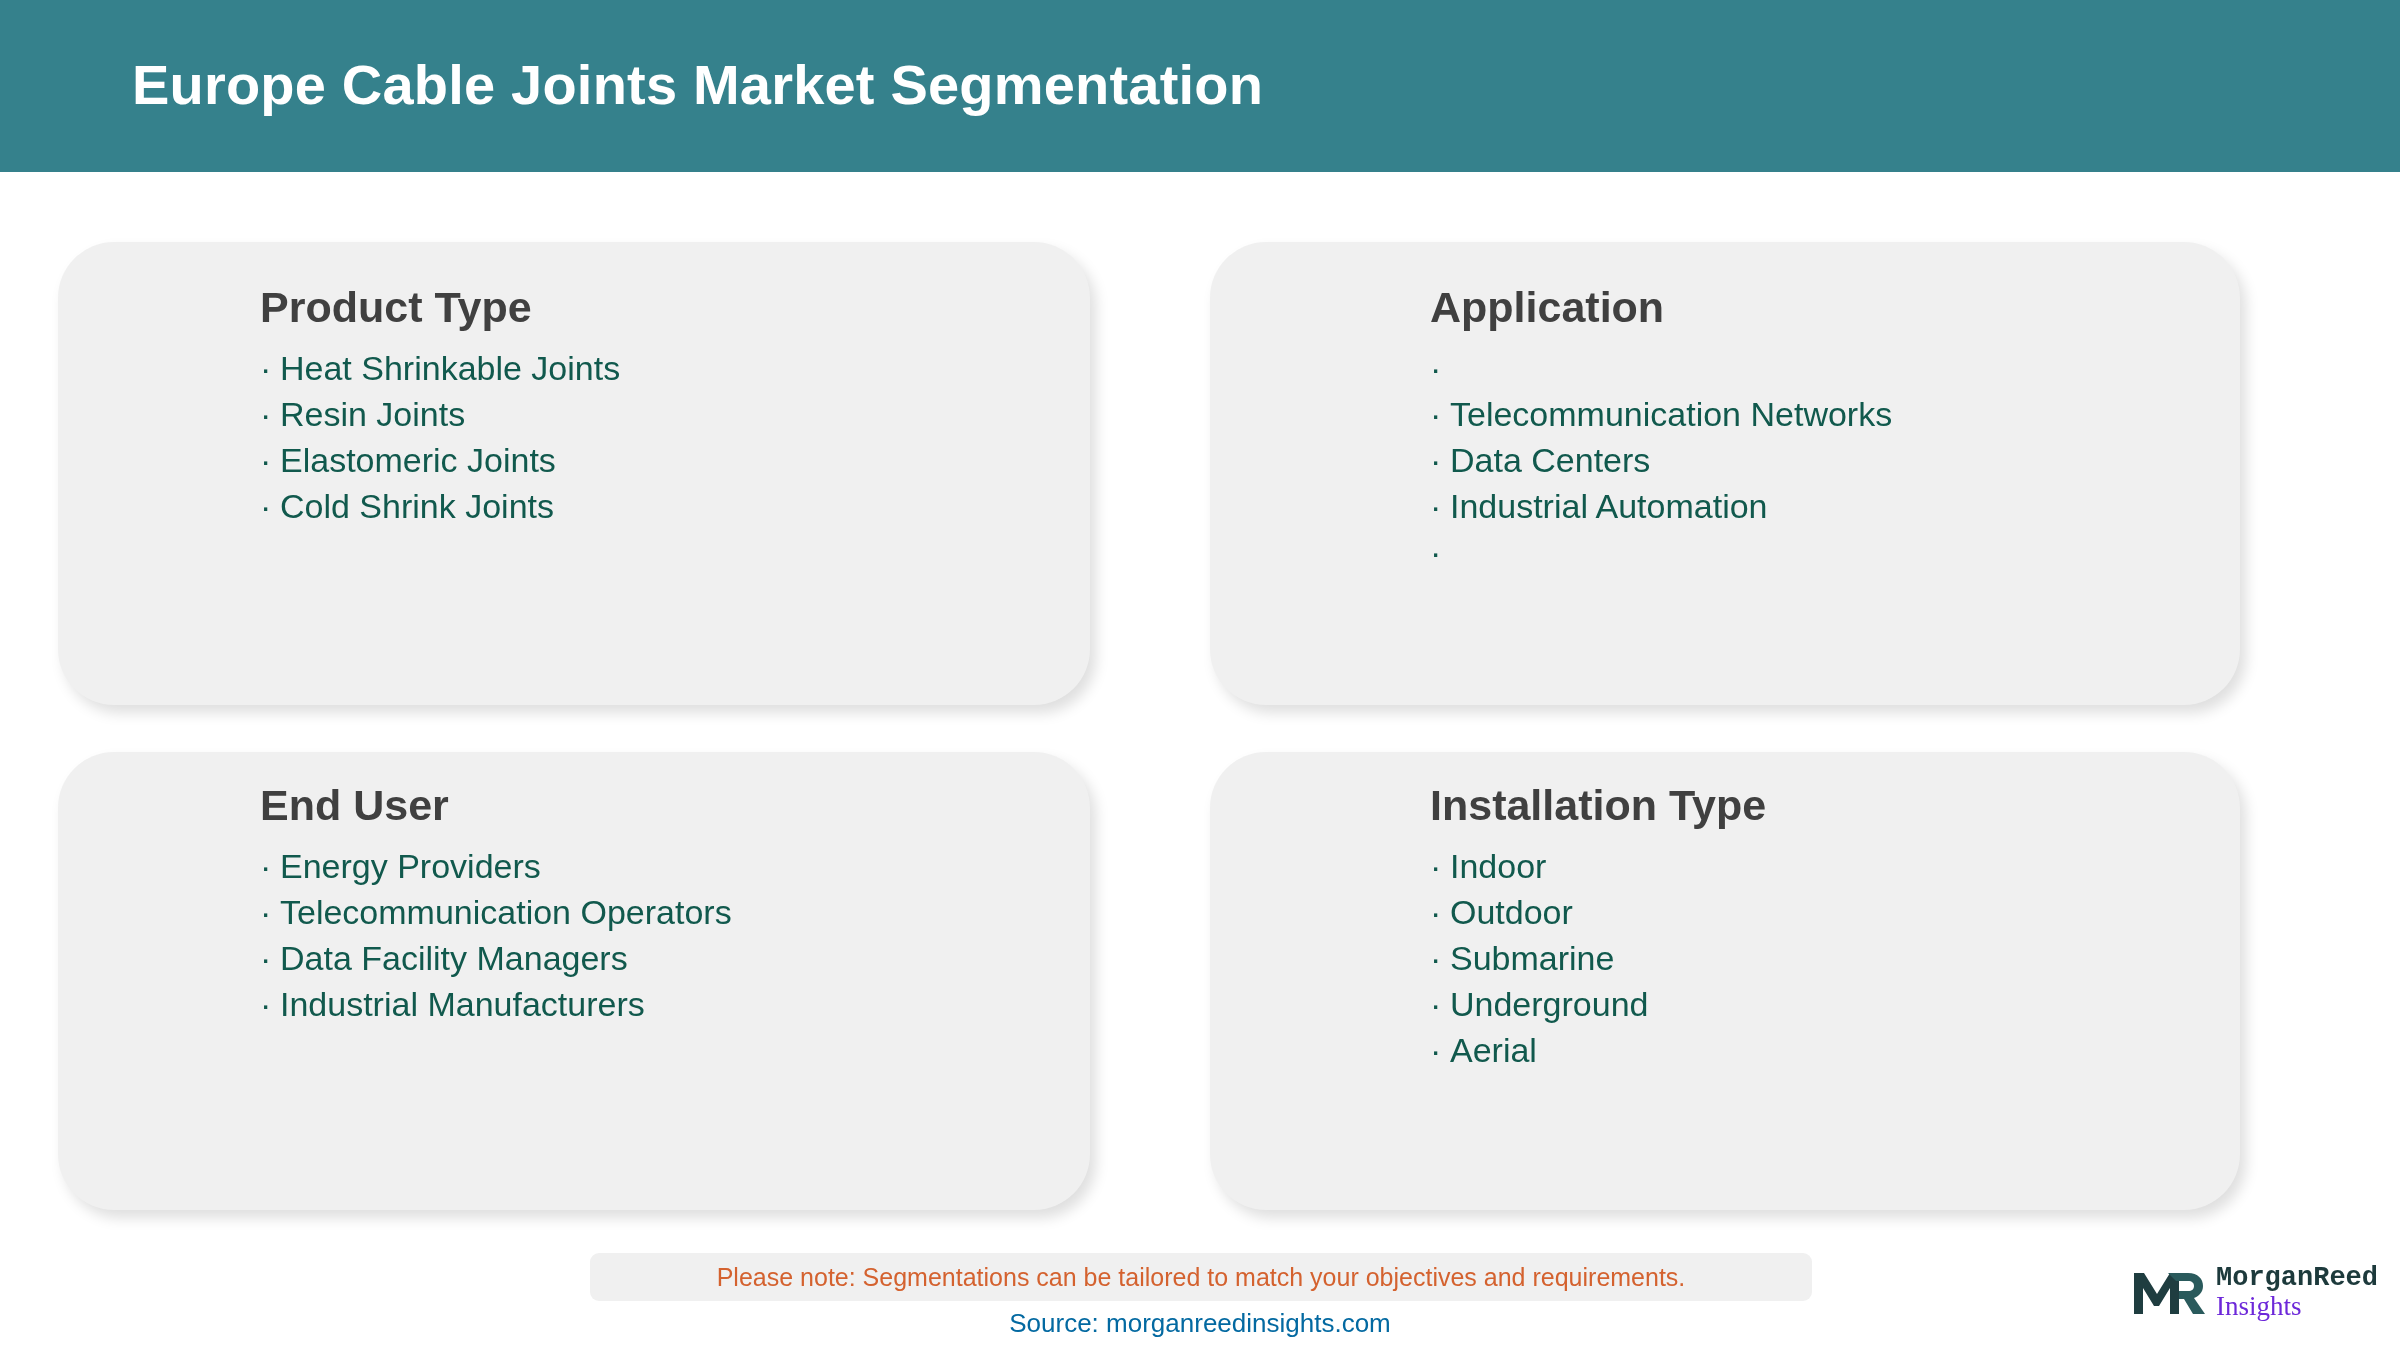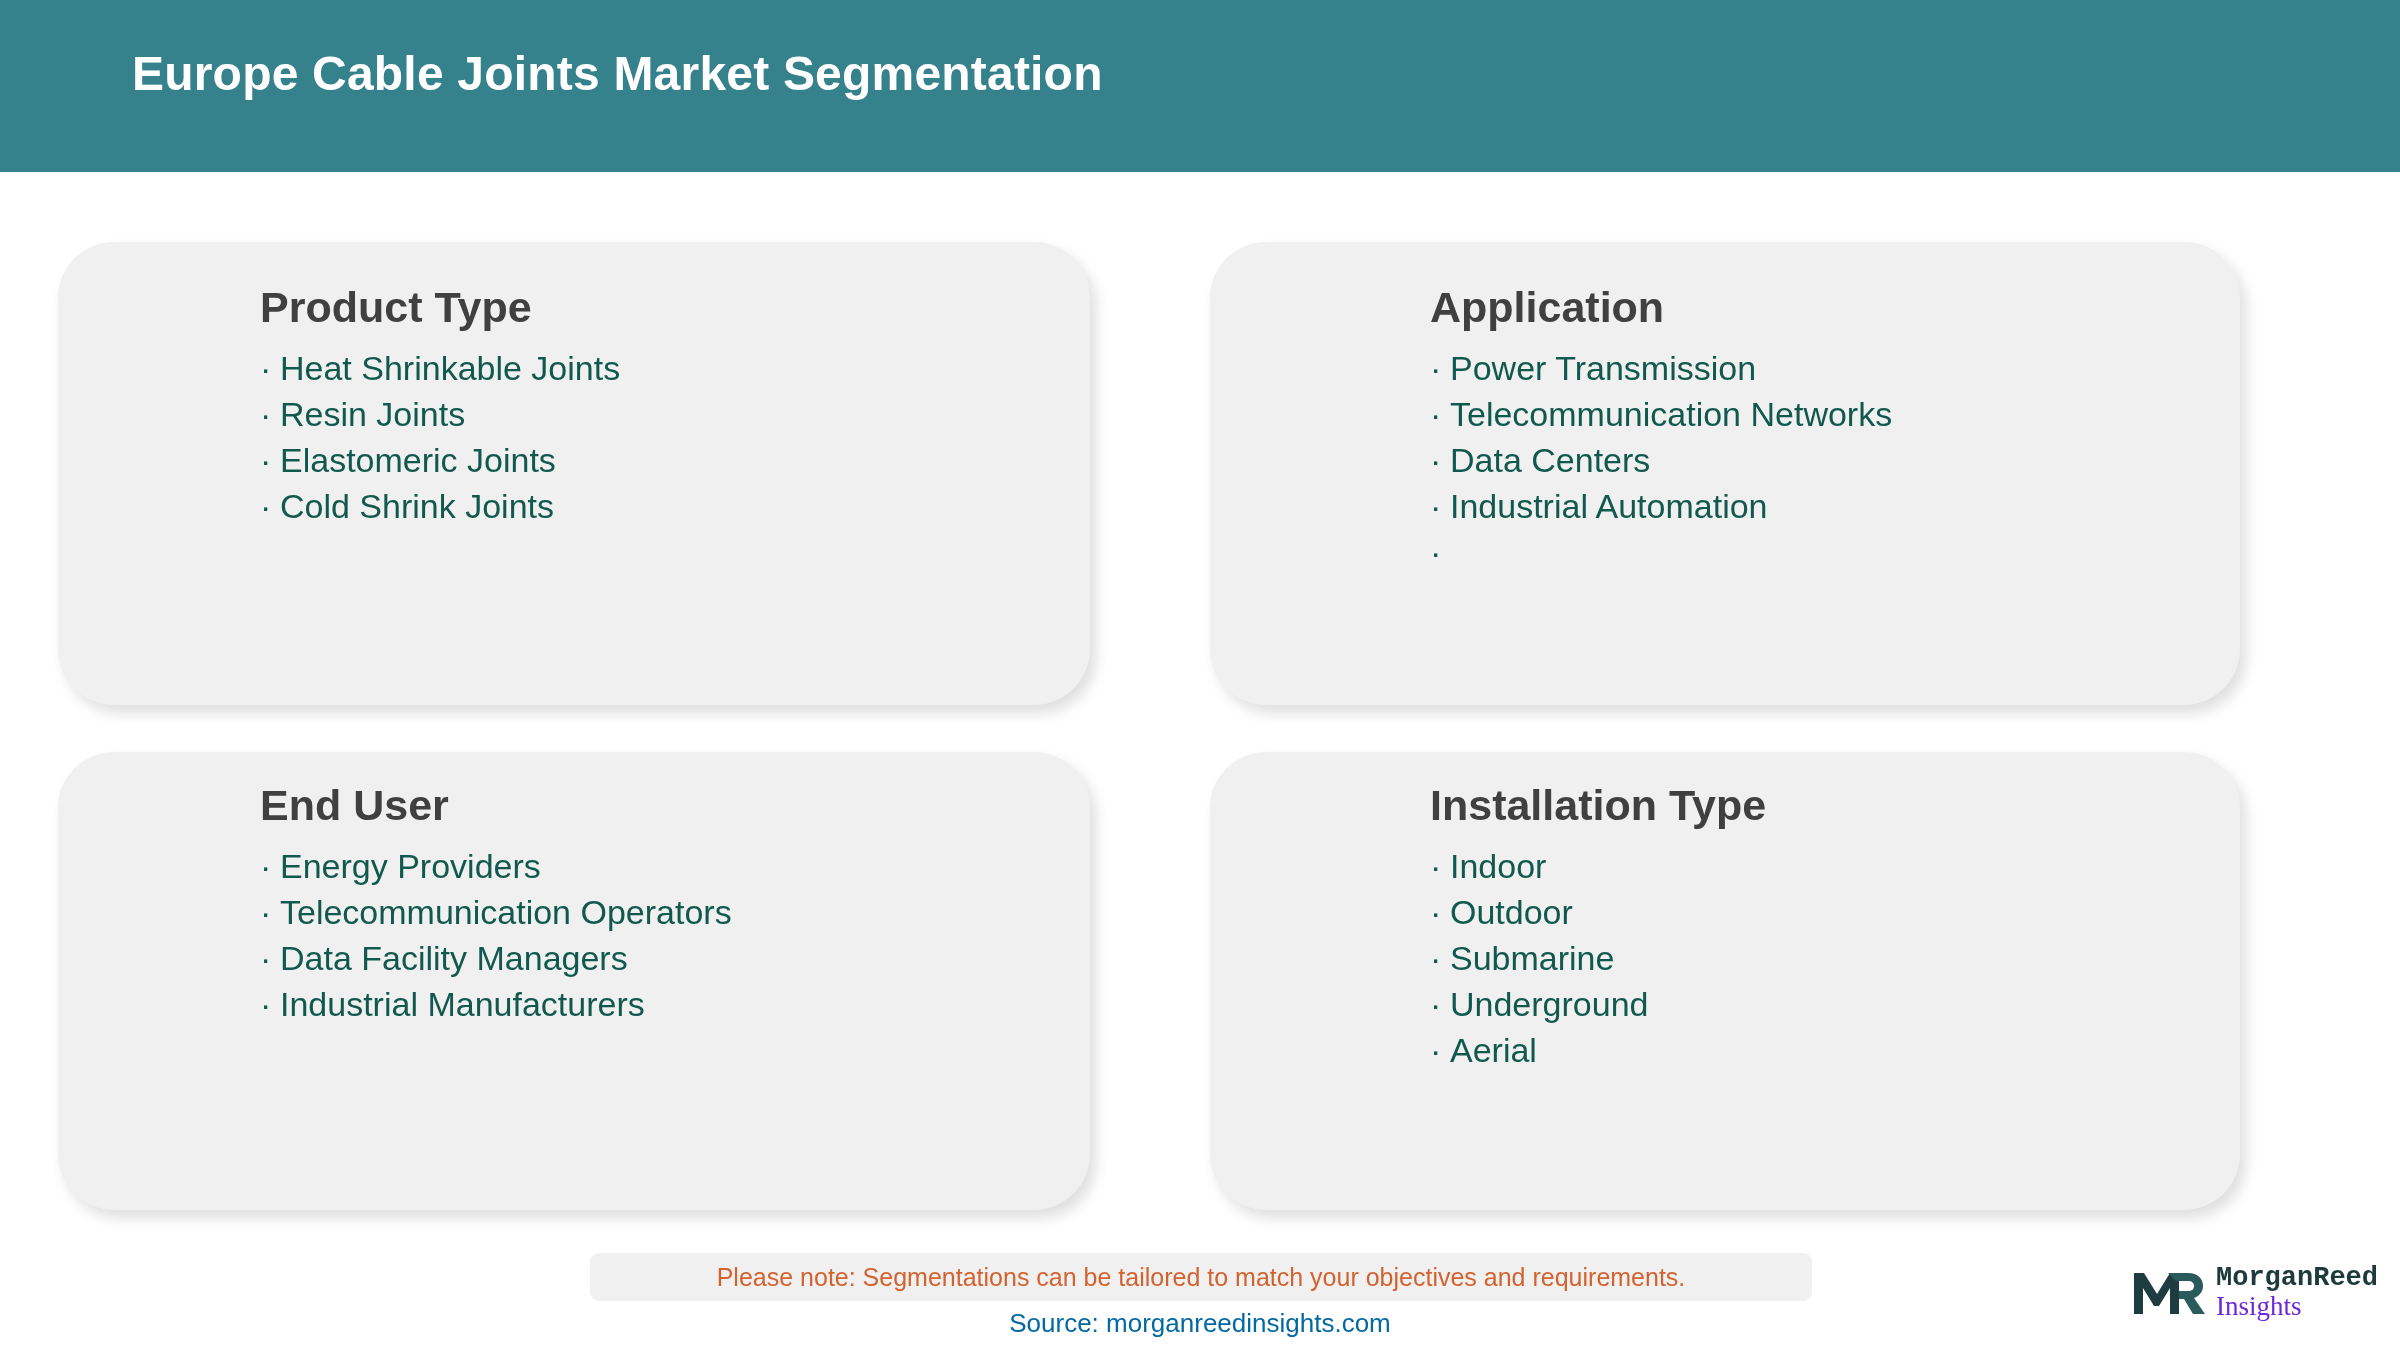--- a/index.html
+++ b/index.html
@@ -21,22 +21,22 @@
     left: 0;
     top: 0;
     width: 2400px;
     height: 172px;
     background: #35818c;
     box-sizing: border-box;
   }
   .header-title {
     position: absolute;
     left: 132px;
-    top: 46px;
-    font-size: 48px;
+    top: 52px;
+    font-size: 56px;
     font-weight: bold;
     color: #ffffff;
     letter-spacing: 0.2px;
     white-space: nowrap;
   }
 
   
   .cards-area {
     position: absolute;
     left: 0;
@@ -189,21 +189,20 @@
       </ul>
     </div>
   </div>
 
   <div class="card c1">
     <div class="card-inner">
       <div class="card-heading">Application</div>
       <ul class="card-list">
         <li>
           <span class="bullet-dot">·</span>
-          <span>Power Transmission</span>
         </li>
         <li>
           <span class="bullet-dot">·</span>
           <span>Telecommunication Networks</span>
         </li>
         <li>
           <span class="bullet-dot">·</span>
           <span>Data Centers</span>
         </li>
         <li>

